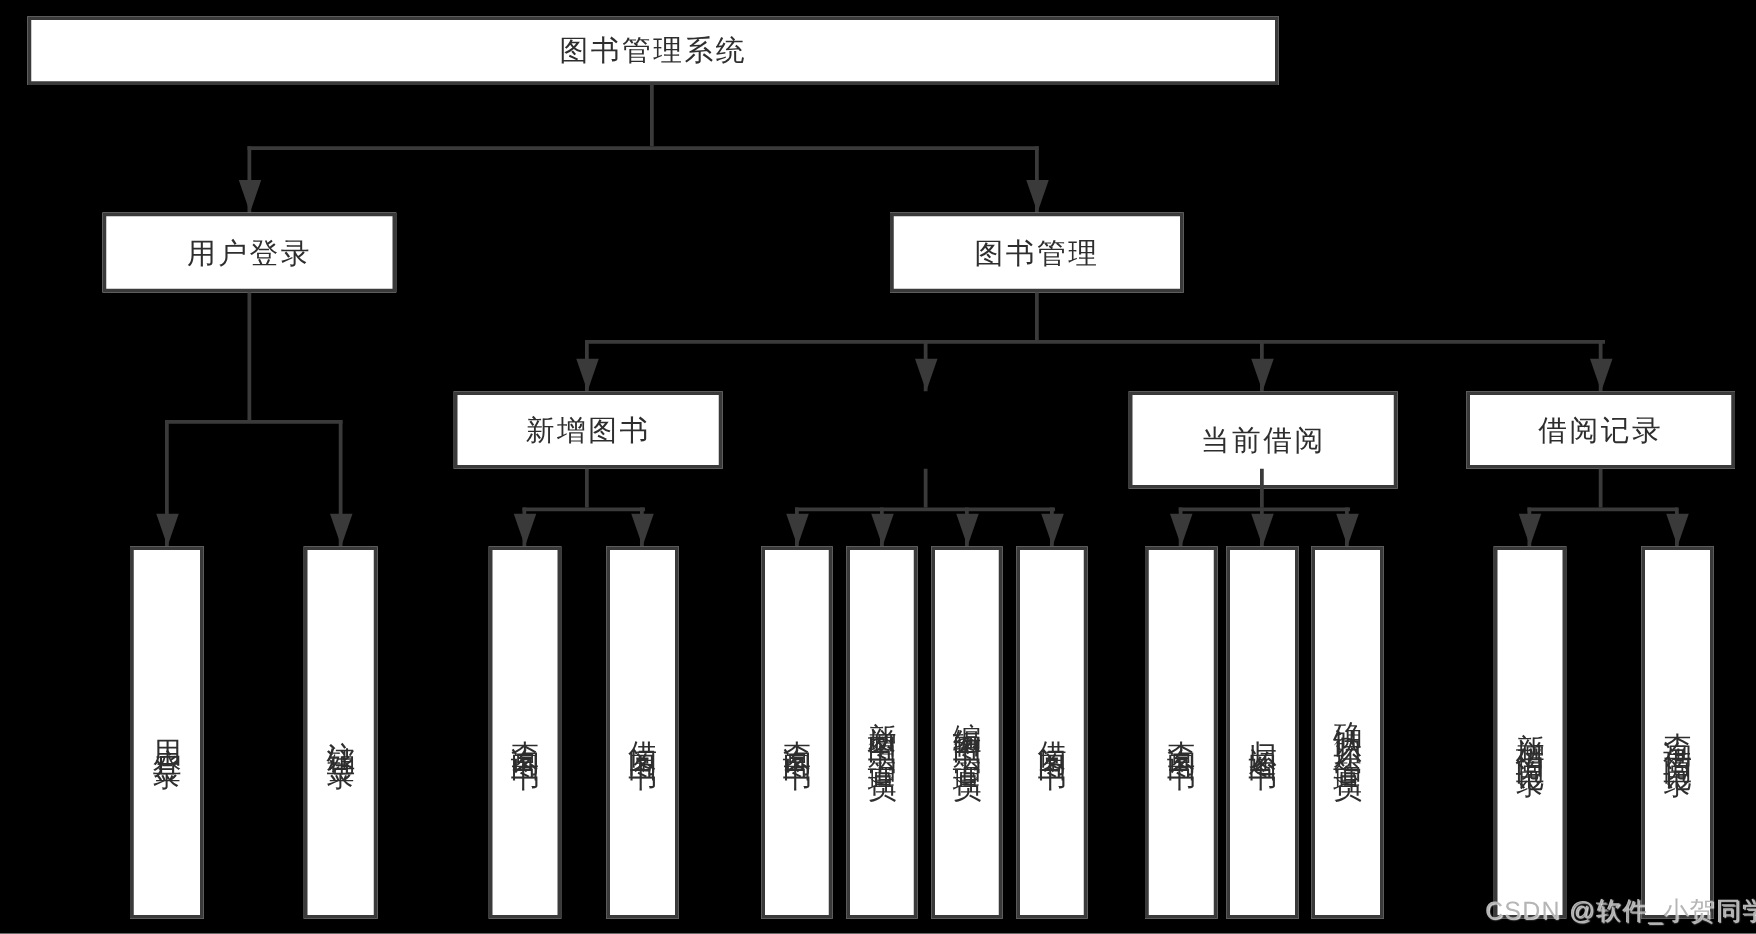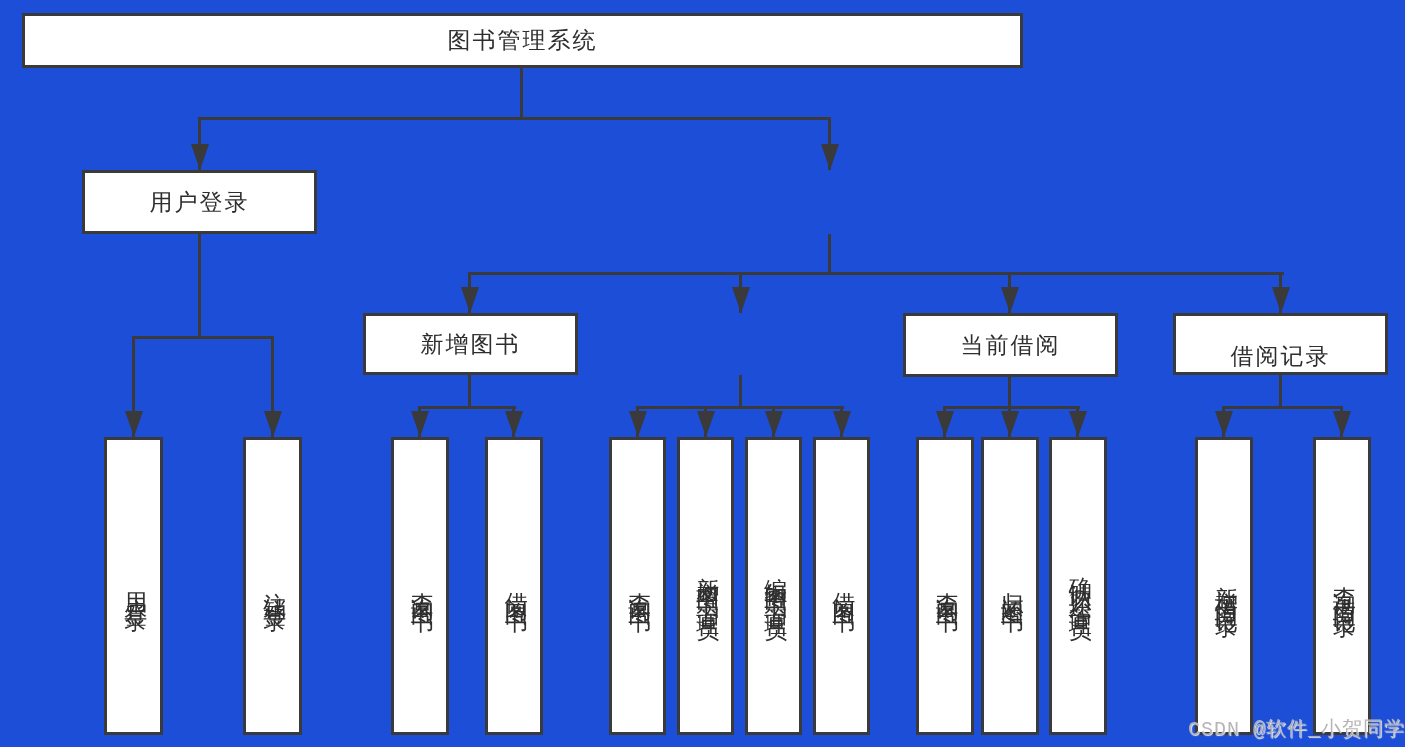--- a/index.html
+++ b/index.html
@@ -4,22 +4,22 @@
 <style>
   :root{
     --line:#3a3a3a;
     --text:#2e2e2e;
     --wm:#b5b5b5;
   }
   html,body{margin:0;padding:0;background:#fff;}
   .canvas{
     position:relative;
     width:1405px;height:747px;
-    background:#1d4ed8;
-    font-family:Liberation Mono, monospace;
+    background:#000000;
+    font-family:Liberation Sans, sans-serif;
     color:var(--text);
     overflow:hidden;
   }
   .box{
     position:absolute;
     box-sizing:border-box;
     border:3px solid var(--line);
     background:#ffffff;
     display:flex;align-items:center;justify-content:center;
     font-size:23px;letter-spacing:2px;
@@ -60,40 +60,43 @@
   </div>
 
   <div class="vline" style="left:520px;top:68px;width:3px;height:49px;"></div>
   <div class="hline" style="left:198px;top:117px;width:633px;height:3px;"></div>
   <div class="arrow" style="left:198px;top:117px;height:53px;"></div>
   <div class="arrow" style="left:828px;top:117px;height:53px;"></div>
 
   <div class="box" style="left:82px;top:170px;width:235px;height:64px;">
     <span>用户登录</span>
   </div>
+  <div class="box" style="left:712px;top:170px;width:235px;height:64px;">
+    <span>图书管理</span>
+  </div>
 
   <div class="vline" style="left:198px;top:234px;width:3px;height:102px;"></div>
   <div class="hline" style="left:132px;top:336px;width:142px;height:3px;"></div>
   <div class="arrow" style="left:132px;top:336px;height:101px;"></div>
   <div class="arrow" style="left:271px;top:336px;height:101px;"></div>
 
   <div class="vline" style="left:828px;top:234px;width:3px;height:38px;"></div>
   <div class="hline" style="left:468px;top:272px;width:816px;height:3px;"></div>
   <div class="arrow" style="left:468px;top:272px;height:41px;"></div>
   <div class="arrow" style="left:739px;top:272px;height:41px;"></div>
   <div class="arrow" style="left:1008px;top:272px;height:41px;"></div>
   <div class="arrow" style="left:1279px;top:272px;height:41px;"></div>
 
   <div class="box" style="left:363px;top:313px;width:215px;height:62px;">
     <span>新增图书</span>
   </div>
-  <div class="box" style="left:903px;top:313px;width:215px;height:64px;">
+  <div class="box" style="left:903px;top:313px;width:215px;height:78px;">
     <span>当前借阅</span>
   </div>
-  <div class="box" style="left:1173px;top:313px;width:215px;height:62px;align-items:flex-end;">
+  <div class="box" style="left:1173px;top:313px;width:215px;height:62px;">
     <span>借阅记录</span>
   </div>
 
   <div class="vline" style="left:468px;top:375px;width:3px;height:31px;"></div>
   <div class="vline" style="left:739px;top:375px;width:3px;height:31px;"></div>
   <div class="vline" style="left:1008px;top:375px;width:3px;height:31px;"></div>
   <div class="vline" style="left:1279px;top:375px;width:3px;height:31px;"></div>
 
   <div class="hline" style="left:418px;top:406px;width:98px;height:3px;"></div>
   <div class="hline" style="left:636px;top:406px;width:208px;height:3px;"></div>

